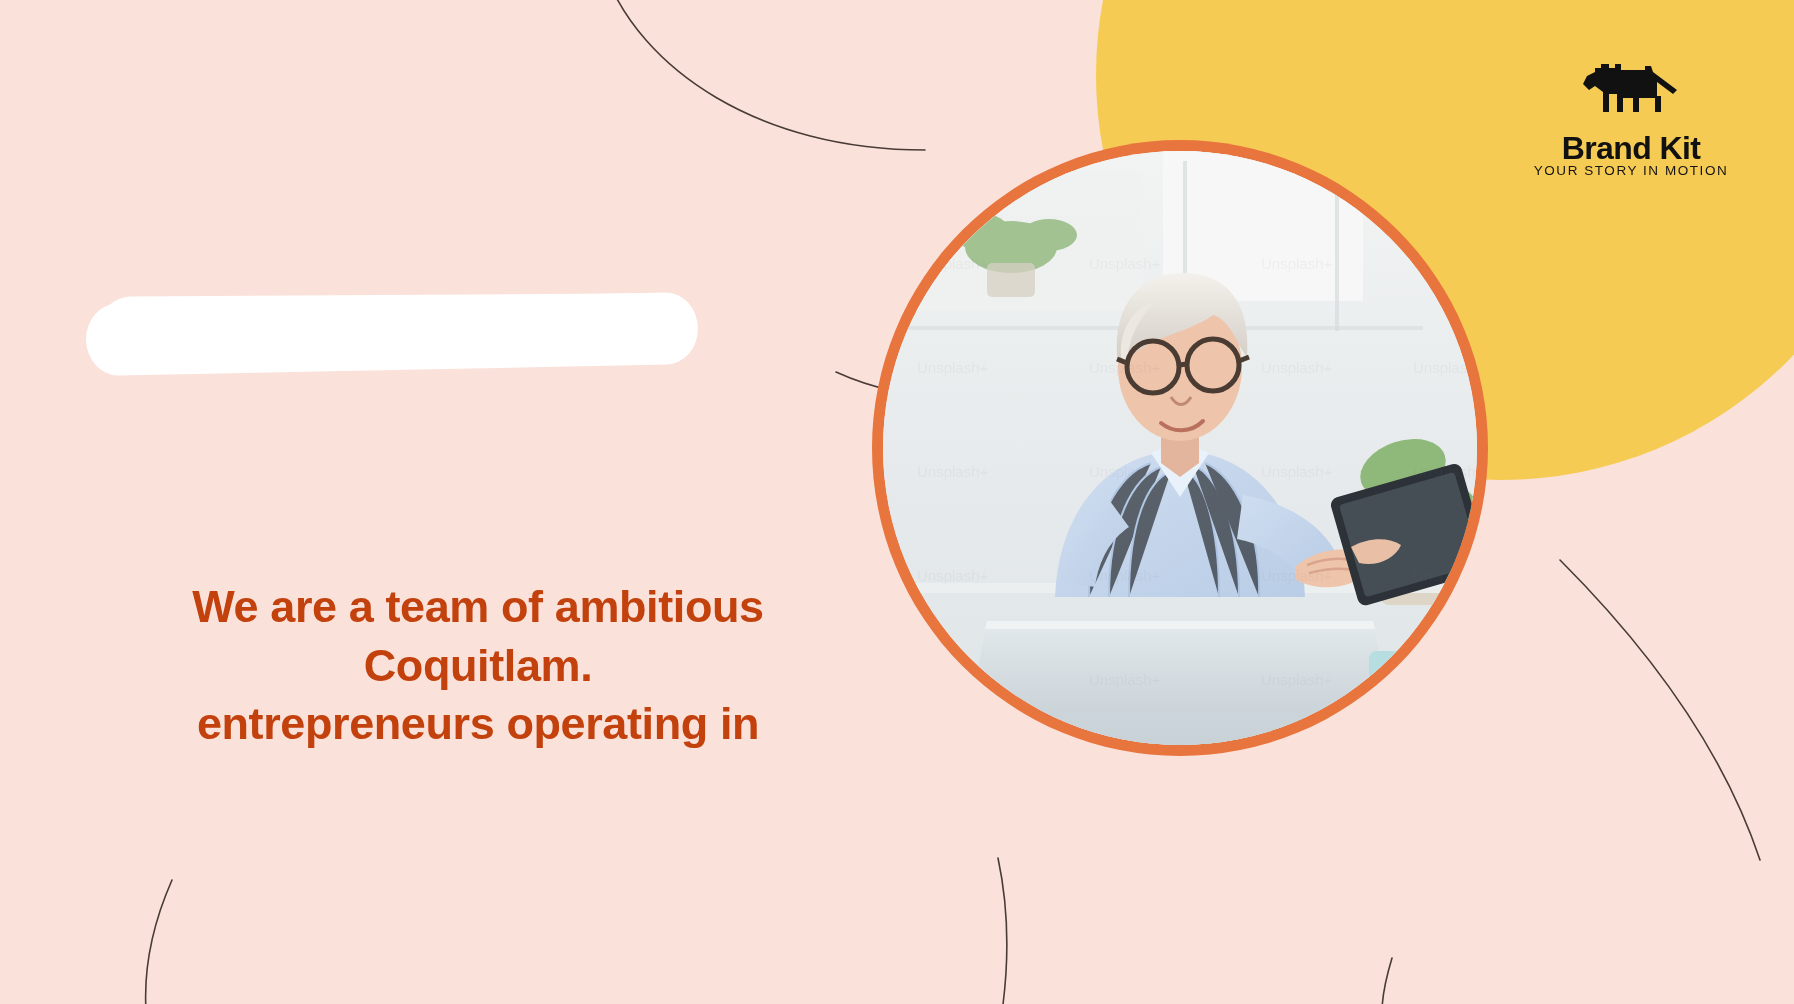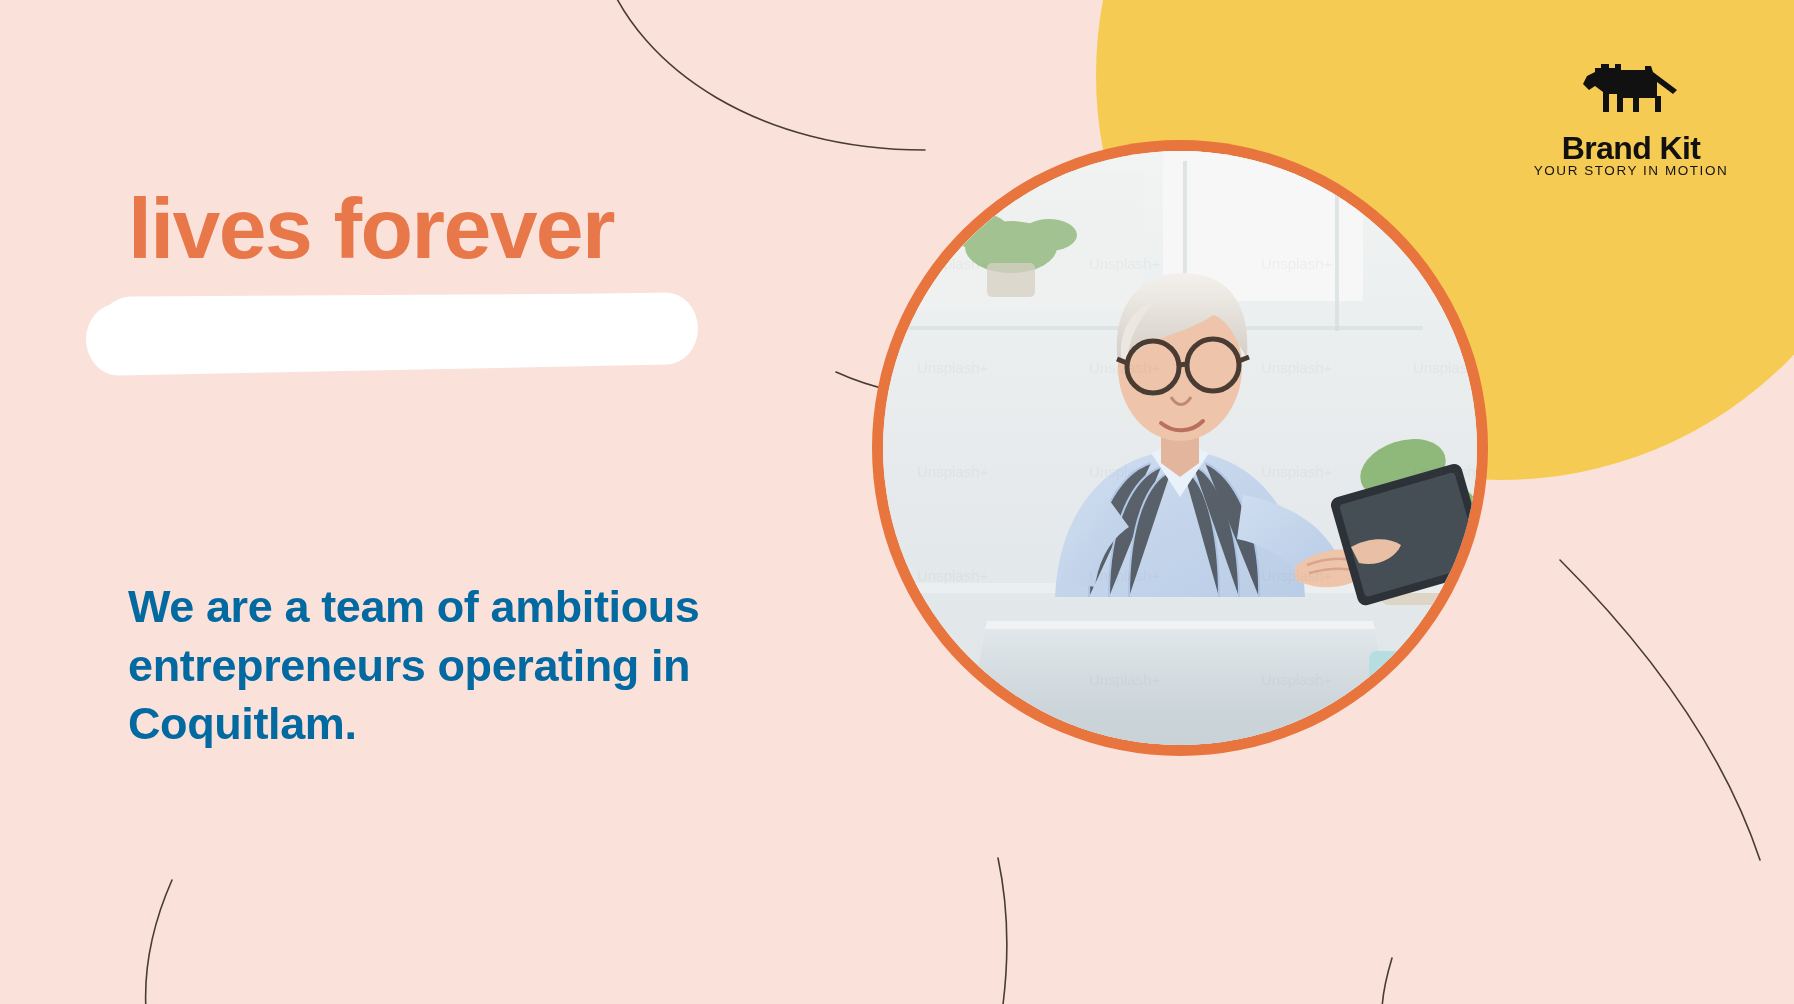--- a/index.html
+++ b/index.html
@@ -77,25 +77,26 @@
     line-height:1.12;
     letter-spacing:-1.6px;
   }
   .headline .ln{ display:block; }
 
   .subcopy{
     position:absolute;
     left:128px;
     top:578px;
     width:700px;
-    color:#0369a1;
+    color:#c2410c;
     font-size:45px;
     font-weight:700;
     line-height:1.30;
     letter-spacing:-0.4px;
+    text-align:center;
   }
   .subcopy .ln{ display:block; }
 
   
   .photo-ring{
     position:absolute;
     left:872px;
     top:140px;
     width:616px;
     height:616px;
@@ -160,28 +161,27 @@
         </g>
       </svg>
     </div>
   </div>
 
   <div class="left-col">
 
     <div class="headline-wrap">
       <div class="brush"></div>
       <h1 class="headline">
-        <span class="ln">lives forever</span>
       </h1>
     </div>
 
     <div class="subcopy">
       <span class="ln">We are a team of ambitious</span>
+      <span class="ln">Coquitlam.</span>
       <span class="ln">entrepreneurs operating in</span>
-      <span class="ln">Coquitlam.</span>
     </div>
   </div>
 
   <div class="photo-ring">
     <div class="photo-inner">
       <svg viewBox="0 0 594 594" xmlns="http://www.w3.org/2000/svg">
         <defs>
           <linearGradient id="wall" x1="0" y1="0" x2="0" y2="1">
             <stop offset="0" stop-color="#f2f4f3"></stop>
             <stop offset="0.55" stop-color="#e6eaec"></stop>

